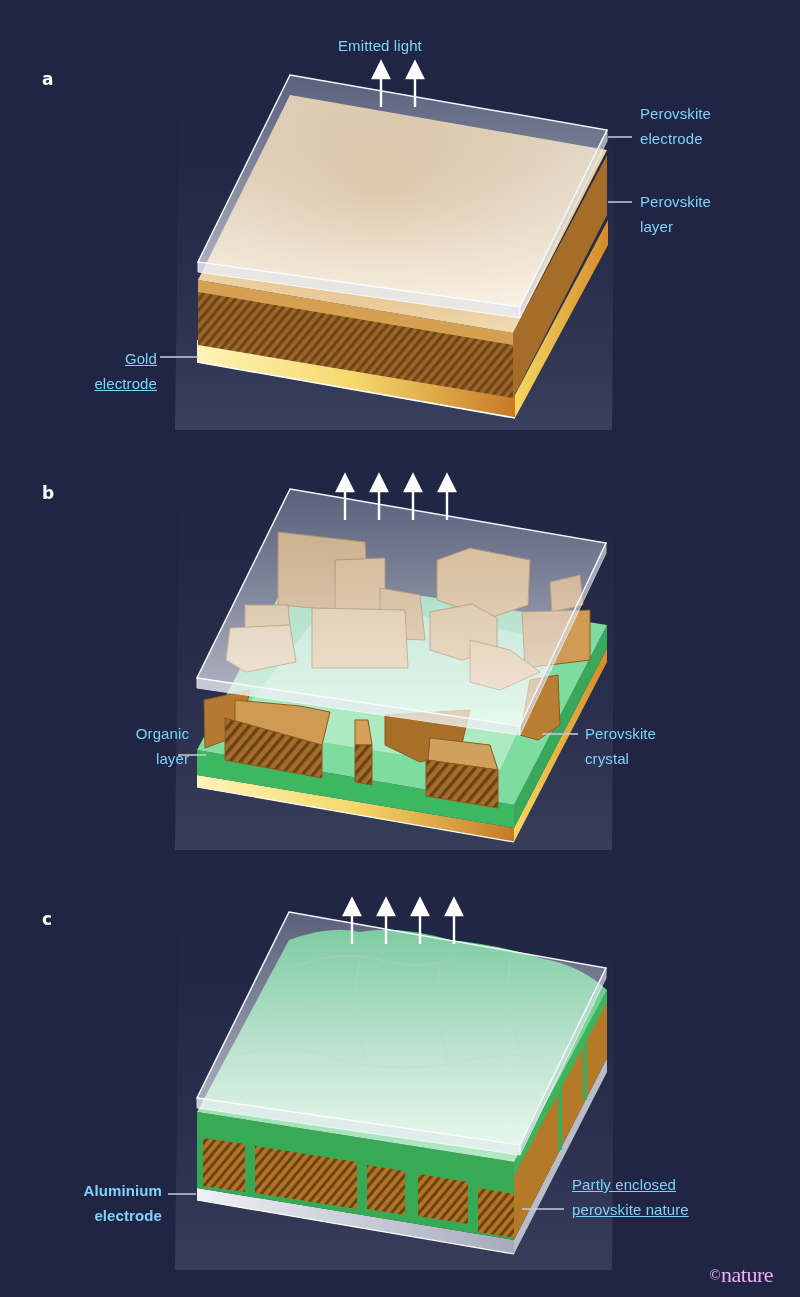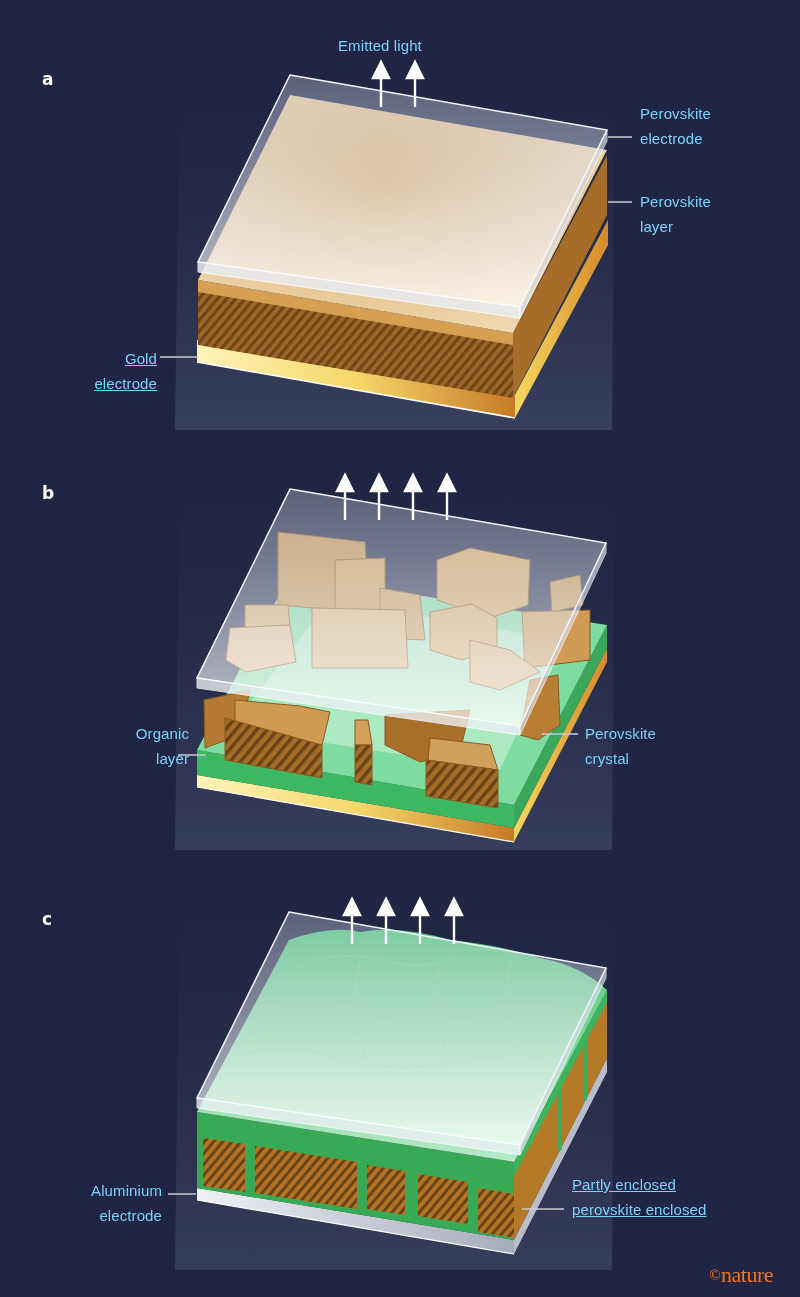--- a/index.html
+++ b/index.html
@@ -1,21 +1,21 @@
 <!DOCTYPE html>
 <html><head>
 <meta charset="utf-8">
 <style>
   html, body { margin: 0; padding: 0; }
   body { width: 800px; height: 1297px; background: #1f2542; overflow: hidden; position: relative; font-family: "Liberation Sans", "DejaVu Sans", sans-serif; }
   #stage { position: absolute; left: 0; top: 0; width: 800px; height: 1297px; }
   .lbl { position: absolute; color: #7dd3fc; font-family: "Liberation Sans", "DejaVu Sans", sans-serif; font-size: 15px; line-height: 25px; white-space: nowrap; letter-spacing: 0.1px; }
   .lbl.right { text-align: right; }
   .panel-letter { position: absolute; color: #ffffff; font-family: "DejaVu Sans", sans-serif; font-weight: bold; font-size: 17px; line-height: 18px; }
-  .credit { position: absolute; right: 27px; top: 1262px; color: #f97316; font-family: "Liberation Serif", "DejaVu Serif", serif; font-size: 22px; letter-spacing: -0.5px; }
+  .credit { position: absolute; right: 27px; top: 1262px; color: #f0abfc; font-family: "Liberation Serif", "DejaVu Serif", serif; font-size: 22px; letter-spacing: -0.5px; }
   .credit .c { font-size: 15px; vertical-align: 2px; margin-right: 1px; }
 </style>
 </head>
 <body>
 
 <svg id="stage" width="800" height="1297" viewBox="0 0 800 1297" xmlns="http://www.w3.org/2000/svg">
   <defs>
     <linearGradient id="beam" x1="0" y1="0" x2="0" y2="1">
       <stop offset="0" stop-color="#2a3152" stop-opacity="0"></stop>
       <stop offset="1" stop-color="#8a93b3" stop-opacity="0.45"></stop>
@@ -230,22 +230,22 @@
 <div class="lbl right" style="right:611px; top:721px;">
   <div>Organic</div>
   <div>layer</div>
 </div>
 <div class="lbl" style="left:585px; top:721px;">
   <div>Perovskite</div>
   <div>crystal</div>
 </div>
 
 <div class="panel-letter" style="left:42px; top:910px;">c</div>
-<div class="lbl right" style="right:638px; top:1178px;">
+<div class="lbl right" style="right:638px; top:1178px;font-weight:bold;">
   <div>Aluminium</div>
   <div>electrode</div>
 </div>
 <div class="lbl" style="left:572px; top:1172px;text-decoration:underline;">
   <div>Partly enclosed</div>
-  <div>perovskite enclosed</div>
+  <div>perovskite nature</div>
 </div>
 
 <div class="credit"><span class="c">©</span><span>nature</span></div>
 
 </body></html>

